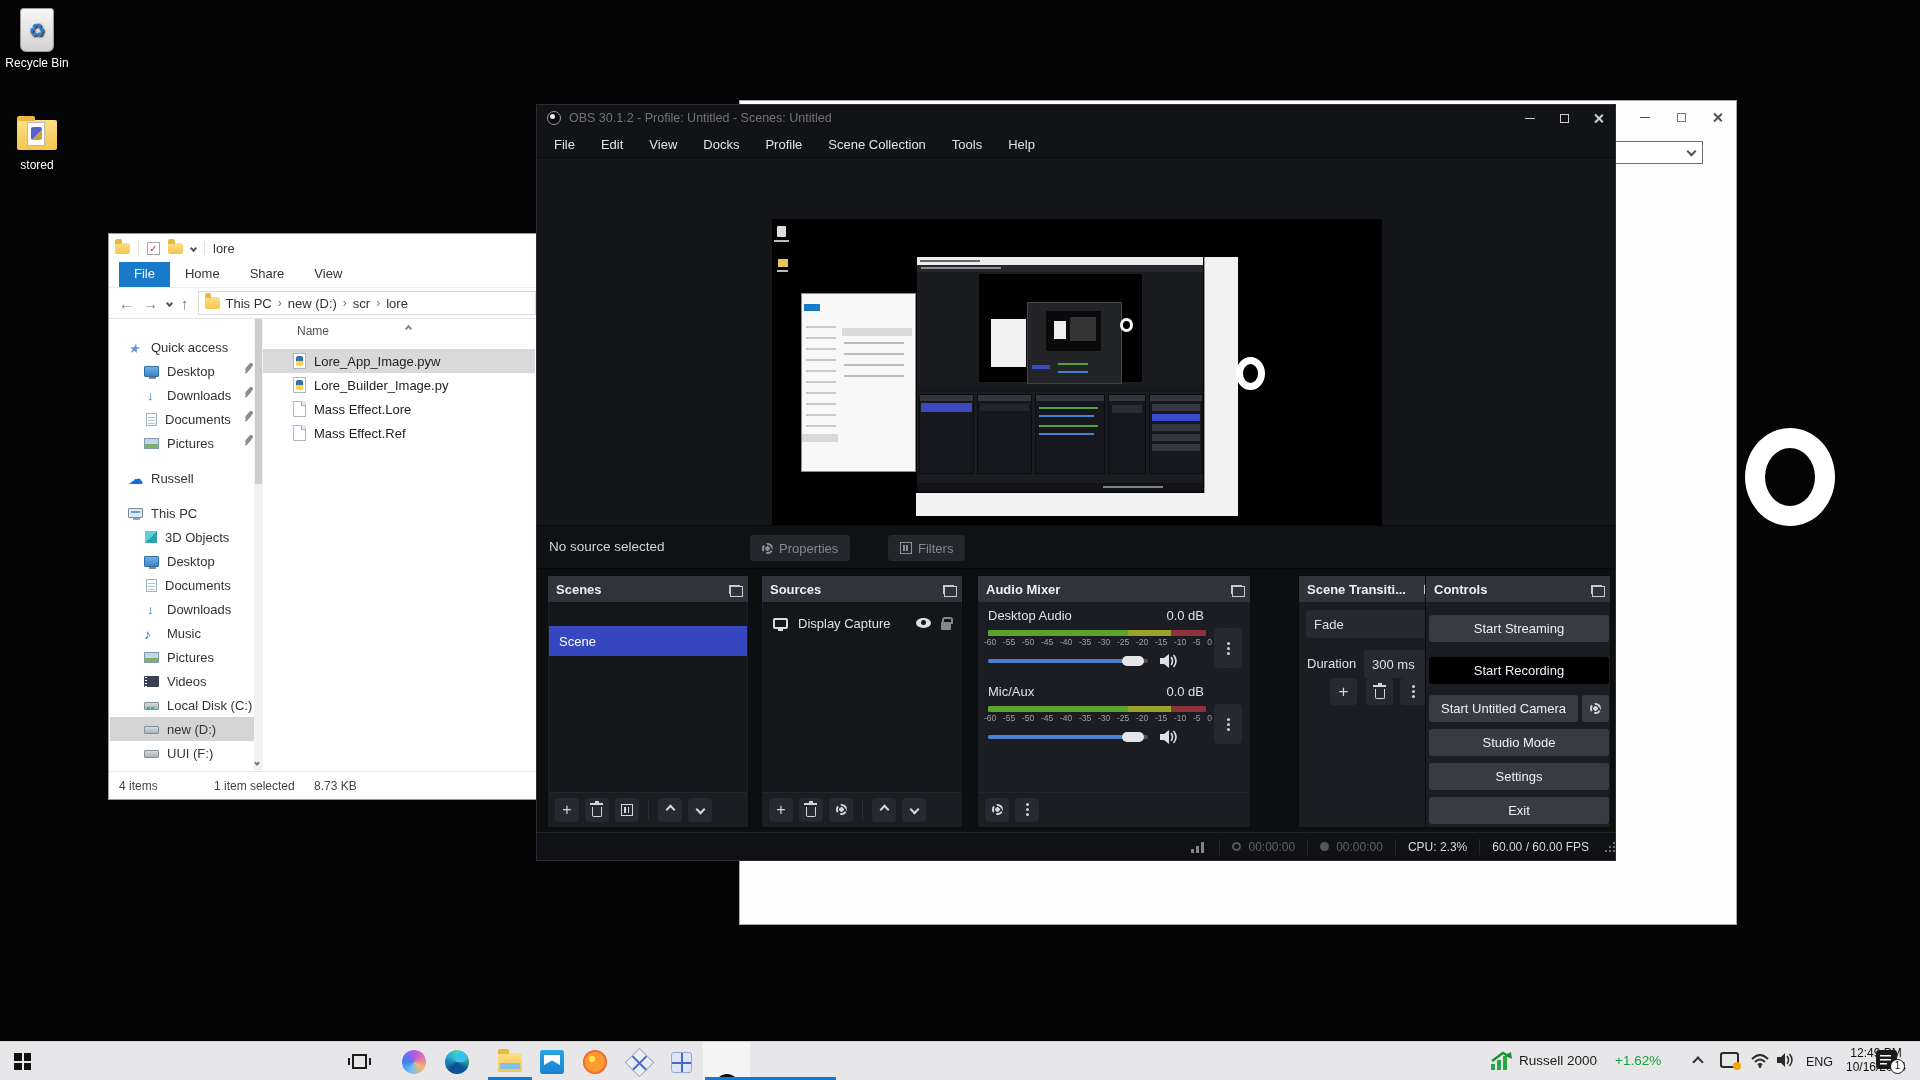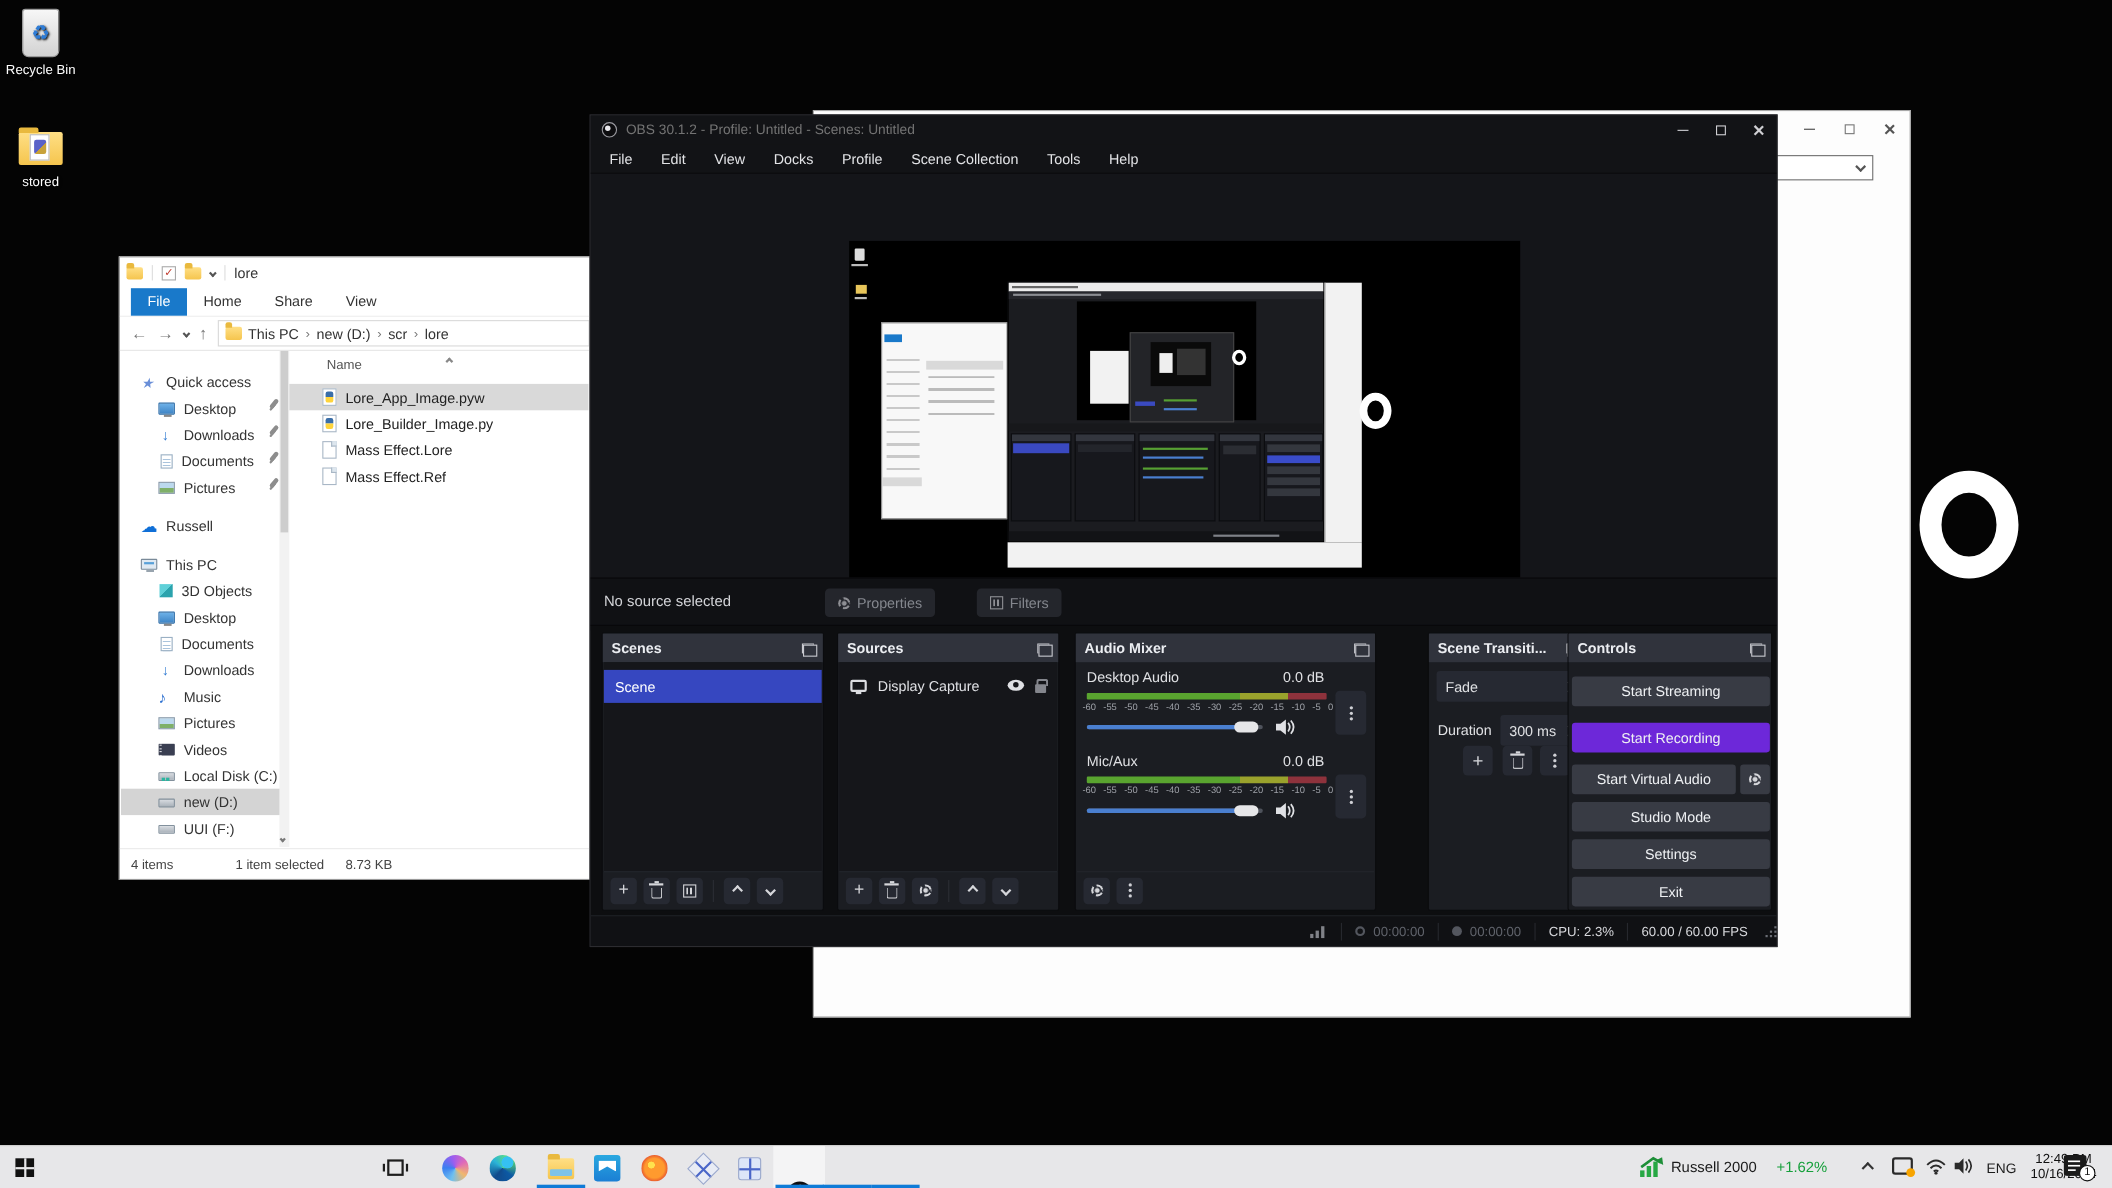--- a/index.html
+++ b/index.html
@@ -201,21 +201,21 @@
 .combo{position:absolute;left:7px;width:132px;height:28px;background:#262932;border-radius:3px;display:flex;align-items:center;padding:0 8px;font-size:13px;color:#dfe0e3}
 .spin{position:absolute;right:7px;display:flex;flex-direction:column;gap:3px}
 .spin .chev{width:5px;height:5px;border-color:#9ea1a8}
 .dur-lab{position:absolute;left:8px;font-size:13px;color:#dfe0e3}
 .dur-box{position:absolute;left:65px;width:74px;height:28px;background:#262932;border-radius:3px;display:flex;align-items:center;padding:0 8px;font-size:13px;color:#dfe0e3}
 .tr-btn{position:absolute;width:27px;height:27px;background:#262932;border-radius:4px;display:flex;align-items:center;justify-content:center;color:#d5d6da;font-size:17px}
 
 
 .ctl-btn{position:absolute;left:3px;width:149px;height:27px;background:#383b44;border-radius:3px;display:flex;align-items:center;justify-content:center;font-size:13px;color:#eef0f3}
 .ctl-btn.wide{width:180px}
-.ctl-btn.primary{background:#6d28d9}
+.ctl-btn.primary{background:#000000}
 .ctl-gear{position:absolute;left:156px;width:27px;height:27px;background:#383b44;border-radius:3px;display:flex;align-items:center;justify-content:center}
 
 
 .obs-status{position:absolute;left:0;bottom:0;right:0;height:28px;background:#101114;border-top:1px solid #1f2126;display:flex;align-items:center;justify-content:flex-end;font-size:12px}
 .ssep{width:1px;height:16px;background:#26282e;margin:0 12px}
 .timer{color:#5f626a;display:flex;align-items:center;gap:7px}
 .stat-strong{color:#d6d7db}
 .stream-dot{width:9px;height:9px;border-radius:50%;border:2px solid #53565e;position:relative}
 .rec-dot{width:9px;height:9px;border-radius:50%;background:#53565e}
 .grip{width:2px;height:2px;background:#6a6d74;box-shadow:4px 0 0 #6a6d74,8px 0 0 #6a6d74,8px -4px 0 #6a6d74,8px -8px 0 #6a6d74,4px -4px 0 #6a6d74;margin:8px 8px 0 16px}
@@ -557,21 +557,21 @@
       </div>
     </div>
 
     <div class="docks"></div>
 
     <div class="panel" style="left:10px;width:202px">
       <div class="panel-h">
         <span>Scenes</span>
         <span class="popout"></span>
       </div>
-      <div class="panel-list" style="padding-top:7px">
+      <div class="panel-list" style="padding-top:24px">
 
       <div class="scene-item selected">
             <span>Scene</span>
           </div>
         </div>
       <div class="panel-tb">
         <div class="tbtn">+</div>
         <div class="tbtn">
             <span class="i-trash"></span>
           </div>
@@ -730,21 +730,21 @@
         </div>
     </div>
 
     <div class="panel" style="left:888px;width:186px">
       <div class="panel-h">
         <span>Controls</span>
         <span class="popout"></span>
       </div>
       <div class="ctl-btn wide" style="top:39px">Start Streaming</div>
       <div class="ctl-btn wide primary" style="top:81px">Start Recording</div>
-      <div class="ctl-btn" style="top:119px">Start Virtual Audio</div>
+      <div class="ctl-btn" style="top:119px">Start Untitled Camera</div>
       <div class="ctl-gear" style="top:119px">
           <span class="i-gear small"></span>
         </div>
       <div class="ctl-btn wide" style="top:153px">Studio Mode</div>
       <div class="ctl-btn wide" style="top:187px">Settings</div>
       <div class="ctl-btn wide" style="top:221px">Exit</div>
     </div>
 
     <div class="obs-status">
       <svg width="16" height="12">

